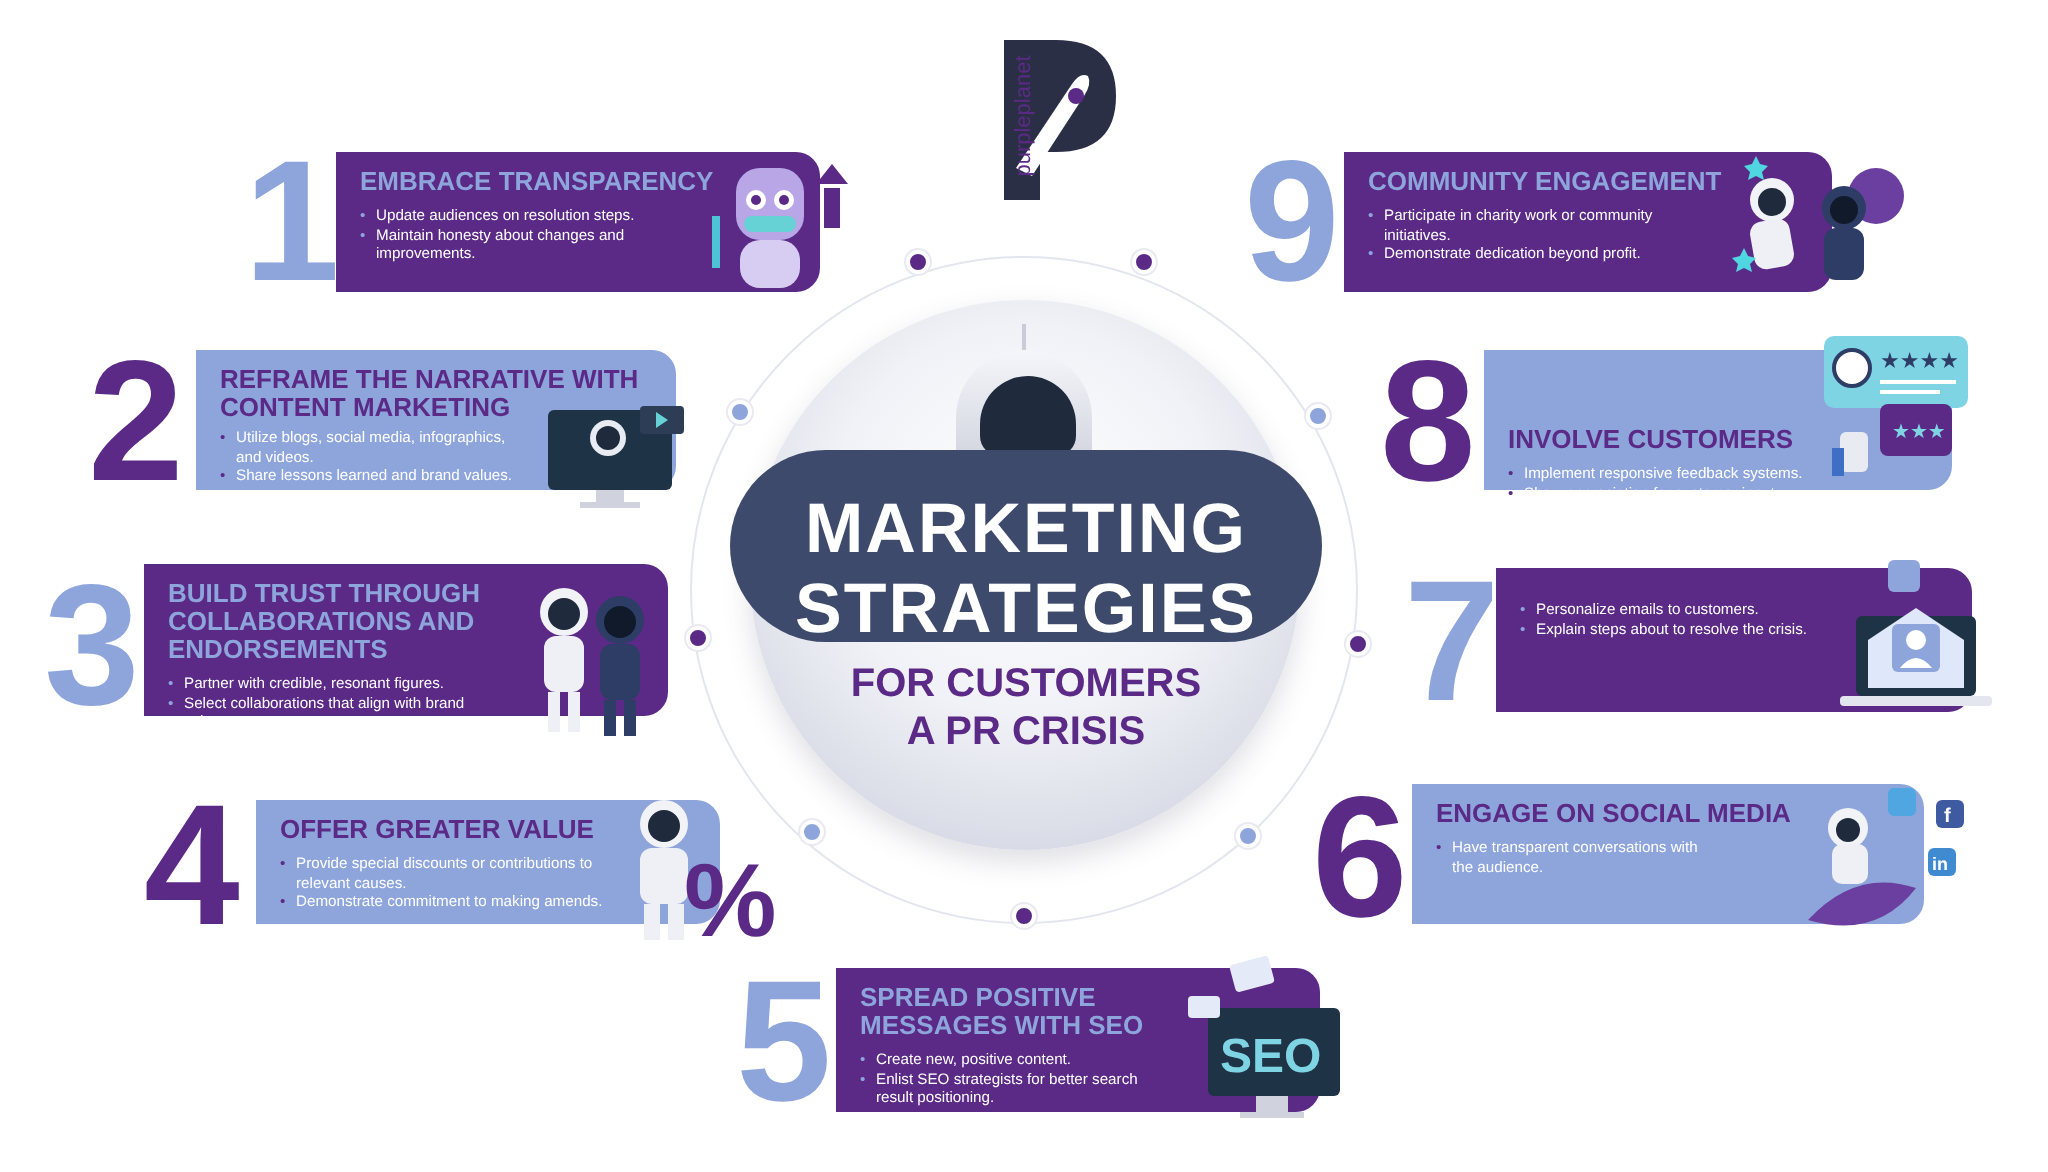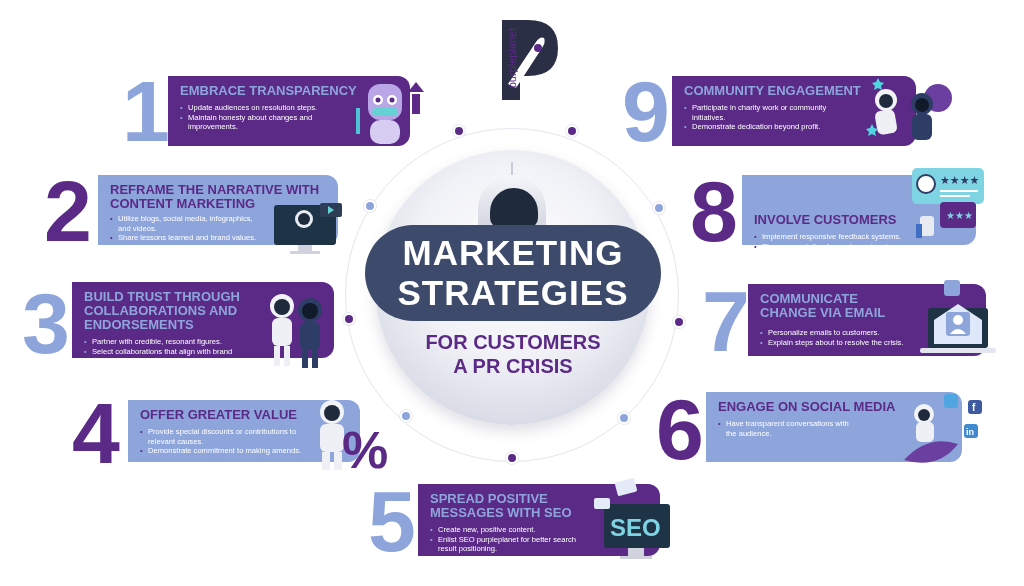--- a/index.html
+++ b/index.html
@@ -21,21 +21,21 @@
   }
   .helmet {
     position: absolute; left: 478px; top: 175px; width: 68px; height: 60px; border-radius: 34px 34px 10px 10px;
     background: linear-gradient(#f5f6fa, #cfd2dd);
   }
   .visor { position: absolute; left: 490px; top: 188px; width: 48px; height: 40px; border-radius: 24px 24px 10px 10px; background: #1f2a3d; }
   .antenna { position: absolute; left: 511px; top: 162px; width: 2px; height: 16px; background: #c9ccd8; }
   .title-pill {
     position: absolute; left: 365px; top: 225px; width: 296px; height: 96px; border-radius: 48px;
     background: #3e4a6b; color: #ffffff; text-align: center;
-    font-weight: 700; font-size: 35px; line-height: 40px; padding-top: 8px; letter-spacing: 1px;
+    font-weight: 700; font-size: 35px; line-height: 40px; padding-top: 20px; letter-spacing: 1px;
   }
   .subtitle {
     position: absolute; left: 380px; top: 330px; width: 266px; text-align: center;
     color: #5b2a86; font-weight: 700; font-size: 20px; line-height: 24px;
   }
 
   .card { position: absolute; border-radius: 0 12px 12px 0; padding: 8px 10px 6px 12px; }
   .card.purple { background: #5b2a86; }
   .card.blue { background: #8ea5dc; }
   .card .h { font-weight: 700; font-size: 13px; line-height: 14px; text-transform: uppercase; }
@@ -174,21 +174,21 @@
       <rect x="16" y="54" width="8" height="18" fill="#eef0f5"></rect>
       <rect x="28" y="54" width="8" height="18" fill="#eef0f5"></rect>
       <text x="36" y="70" font-family="Liberation Sans, sans-serif" font-weight="700" font-size="52" fill="#5b2a86">%</text>
     </svg>
 </div>
 
 <div class="card purple" style="left:418px;top:484px;width:242px;height:72px">
   <div class="h" style="width:150px">SPREAD POSITIVE MESSAGES WITH SEO</div>
   <ul style="width:150px">
     <li>Create new, positive content.</li>
-    <li>Enlist SEO purpleplanet for better search result positioning.</li>
+    <li>Enlist SEO strategists for better search result positioning.</li>
   </ul>
 </div>
 <div class="num blue" style="left:368px;top:478px">5</div>
 <div class="illus" style="left:590px;top:476px">
   <svg width="86" height="86">
       <rect x="14" y="28" width="66" height="44" rx="3" fill="#1e3346"></rect>
       <rect x="38" y="72" width="16" height="8" fill="#d0d3de"></rect>
       <rect x="30" y="80" width="32" height="3" fill="#d0d3de"></rect>
       <text x="20" y="60" font-family="Liberation Sans, sans-serif" font-weight="700" font-size="24" fill="#7fd4e3">SEO</text>
       <rect x="26" y="4" width="20" height="14" rx="2" fill="#e4eaf7" transform="rotate(-15 36 11)"></rect>
@@ -234,21 +234,20 @@
       <rect x="30" y="24" width="38" height="2" fill="#fff"></rect>
       <rect x="30" y="29" width="30" height="2" fill="#fff"></rect>
       <rect x="30" y="36" width="36" height="26" rx="4" fill="#5b2a86"></rect>
       <text x="36" y="53" font-size="10" fill="#7fd4e3" font-family="DejaVu Sans, sans-serif">★★★</text>
       <rect x="10" y="50" width="14" height="20" rx="3" fill="#e9ebf2"></rect>
       <rect x="6" y="58" width="6" height="14" fill="#3f6fc4"></rect>
     </svg>
 </div>
 
 <div class="card purple" style="left:748px;top:284px;width:238px;height:72px">
-  <div class="h" style="width:130px">COMMUNICATE CHANGE VIA EMAIL</div>
   <ul style="width:160px;margin-top:8px">
     <li>Personalize emails to customers.</li>
     <li>Explain steps about to resolve the crisis.</li>
   </ul>
 </div>
 <div class="num blue" style="left:702px;top:278px">7</div>
 <div class="illus" style="left:916px;top:280px">
   <svg width="84" height="80">
       <rect x="28" y="0" width="16" height="16" rx="3" fill="#8ea5dc"></rect>
       <rect x="12" y="28" width="60" height="40" rx="3" fill="#1e3346"></rect>

